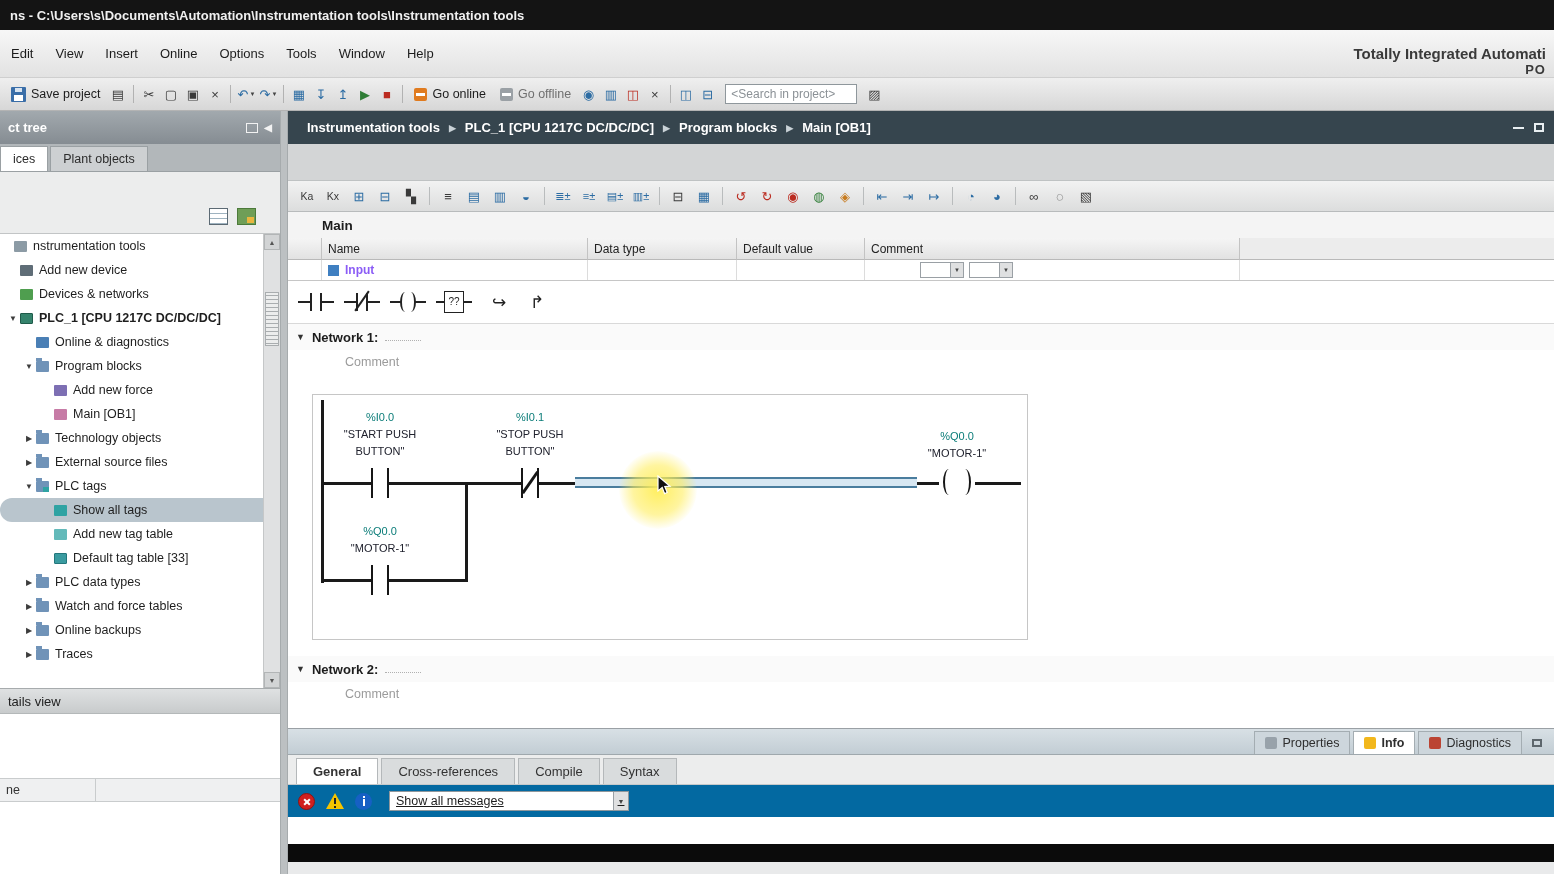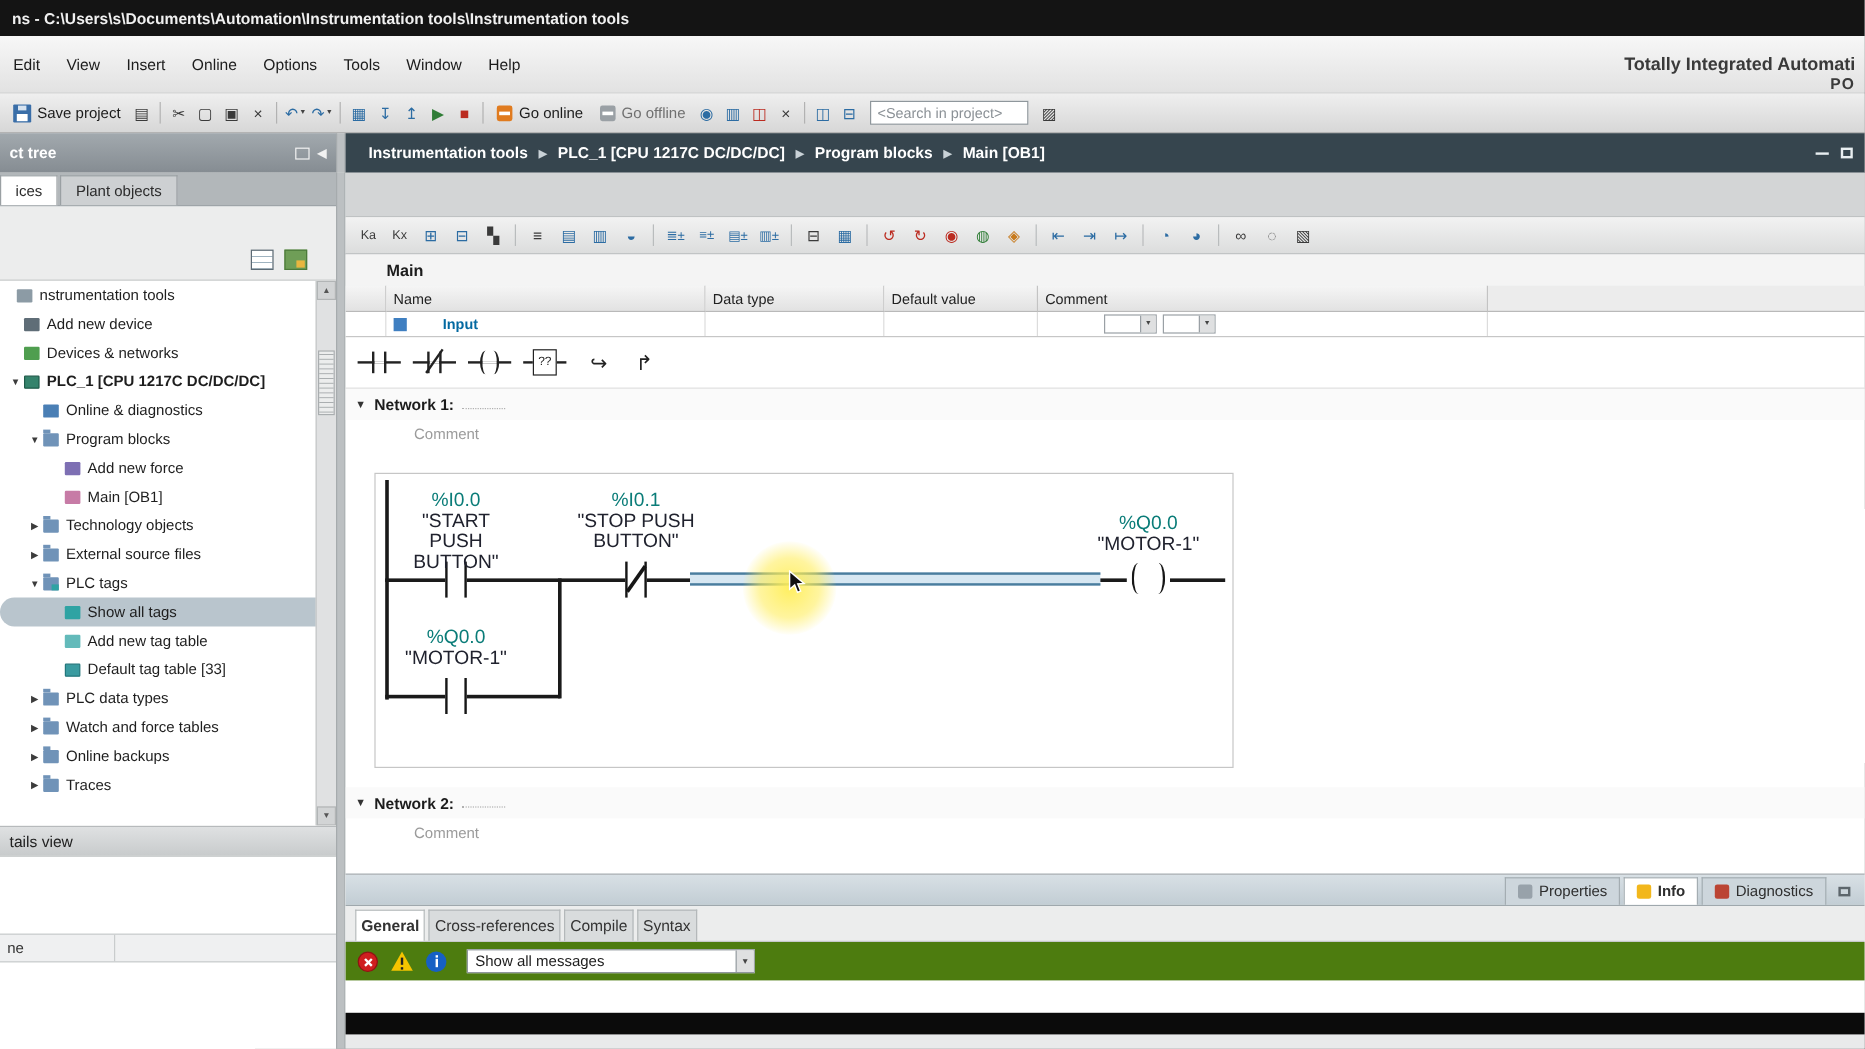--- a/index.html
+++ b/index.html
@@ -111,21 +111,21 @@
                 font-weight:bold; font-size:13.5px; }
   .if-table { height:42px; background:#fbfbfb; overflow:hidden; position:relative; }
   .if-head { display:flex; height:22px; }
   .if-cell { background:linear-gradient(#f5f5f5,#e2e2e2); border-right:1px solid #c3c3c3; border-bottom:1px solid #b9b9b9;
              font-size:12px; display:flex; align-items:center; padding-left:6px; color:#222; }
   .col-gutter{width:34px} .col-name{width:266px} .col-datatype{width:149px} .col-default{width:128px} .col-comment{width:375px}
   .if-fill { flex:1; background:#ececec; border-bottom:1px solid #b9b9b9; }
   .if-row { height:20px; display:flex; align-items:center; font-size:12px; position:relative; background:#fff; }
   .if-row .cell { height:100%; border-right:1px solid #dcdcdc; display:flex; align-items:center; padding-left:6px; }
   .row-ico { width:11px; height:11px; background:#3f7fc1; margin-right:6px; flex:none; }
-  .row-label { font-weight:bold; color:#0369a1;margin-left:24px; }
+  .row-label { font-weight:bold; color:#8b5cf6; }
   .stub { position:absolute; top:2px; width:44px; height:16px; background:#fff; border:1px solid #9aa0a5;
           display:flex; align-items:center; justify-content:flex-end; }
   .stub .sc { width:13px; height:100%; background:#dfe0e1; border-left:1px solid #9aa0a5; font-size:6px;
               display:flex; align-items:center; justify-content:center; color:#444; }
   .stub1{left:632px} .stub2{left:681px}
 
   .fav-bar { height:44px; background:#fff; border-top:1px solid #c6c6c6; border-bottom:1px solid #d9d9d9;
              display:flex; align-items:center; padding-left:8px; }
   .fav { width:40px; height:28px; position:relative; margin-right:6px; }
   .fav .hline { position:absolute; left:2px; right:2px; top:13px; height:2px; background:#222; }
@@ -157,21 +157,21 @@
               border-top:2px solid #4a7d9e; border-bottom:2px solid #4a7d9e; }
   .glow { position:absolute; left:306px; top:56px; width:78px; height:78px; border-radius:50%;
           background:radial-gradient(circle, rgba(255,238,88,.95) 0%, rgba(255,236,80,.55) 45%, rgba(255,236,80,0) 72%); }
   .contact { position:absolute; width:18px; height:30px; background:#fff;
              border-left:2.5px solid #161616; border-right:2.5px solid #161616; }
   .c1 { left:58px; top:73px; } .c2 { left:208px; top:73px; } .c3 { left:58px; top:170px; }
   .contact .slash { position:absolute; left:-6px; top:13px; width:26px; height:2.5px; background:#161616; transform:rotate(-55deg); }
   .coil { position:absolute; left:626px; top:72px; width:36px; height:31px; background:#fff; }
   .coil .arcl { position:absolute; left:4px; top:2px; width:12px; height:26px; border-left:2.5px solid #161616; border-radius:50%; }
   .coil .arcr { position:absolute; right:4px; top:2px; width:12px; height:26px; border-right:2.5px solid #161616; border-radius:50%; }
-  .lbl { position:absolute; width:100px; text-align:center; font-size:16px; line-height:17px; }
+  .lbl { position:absolute; width:100px; text-align:center; font-size:11px; line-height:17px; }
   .lbl .addr { color:#0a7c78; } .lbl .opname { color:#20222e; }
   .lbl-c1 { left:17px; top:14px; } .lbl-c2 { left:167px; top:14px; }
   .lbl-coil { left:594px; top:33px; } .lbl-c3 { left:17px; top:128px; }
   .cursor-svg { position:absolute; left:344px; top:80px; }
 
   .zoom-bar { height:28px; background:#e3e4e5; border-top:1px solid #b6b9ba; display:flex; align-items:center;
               justify-content:flex-end; gap:20px; padding-right:4px; }
   .zoom-dd { width:178px; height:20px; background:#fff; border:1px solid #8f979c; display:flex; align-items:center;
              justify-content:space-between; padding-left:6px; font-size:12px; }
   .zoom-dd .sc { width:15px; height:100%; background:#dfe0e1; border-left:1px solid #9aa0a5; font-size:7px;
@@ -186,24 +186,24 @@
                 align-items:flex-end; padding-right:8px; border-bottom:1px solid #9fa8ad; }
   .ptab { height:23px; display:flex; align-items:center; gap:5px; padding:0 10px; font-size:12.5px;
           background:#cdd6dc; border:1px solid #a4adb2; border-bottom:none; margin-left:3px; color:#2e2e2e; }
   .ptab.active { background:#fff; font-weight:bold; }
   .pt-ic { width:12px; height:12px; border-radius:2px; flex:none; }
   .pt-prop{background:#98a2aa} .pt-info{background:#f2b71c} .pt-diag{background:#bb4433}
   .ptab-mini { width:18px; height:23px; margin-left:6px; display:flex; align-items:center; justify-content:center; }
   .ptab-mini i { width:10px; height:8px; border:2px solid #5d666c; }
   .stab-strip { height:30px; background:#eceded; display:flex; align-items:flex-end; padding-left:8px;
                 border-bottom:1px solid #c6c9ca; }
-  .stab { height:26px; padding:0 4px; display:flex; align-items:center; font-size:13px; background:#d9dcdd;
+  .stab { height:26px; padding:0 16px; display:flex; align-items:center; font-size:13px; background:#d9dcdd;
           border:1px solid #b4b8ba; border-bottom:none; margin-right:3px; color:#333; }
   .stab.active { background:#fff; font-weight:bold; }
-  .msg-bar { height:32px; display:flex; align-items:center; gap:11px; padding-left:10px; background:#4d7c0f; }
+  .msg-bar { height:32px; display:flex; align-items:center; gap:11px; padding-left:10px; background:#0369a1;text-decoration:underline; }
   .mi { width:17px; height:17px; position:relative; flex:none; }
   .mi-error { border-radius:50%; background:#cf1f1f; border:1px solid #8e1414; }
   .mi-error::before,.mi-error::after { content:""; position:absolute; left:3.5px; top:7px; width:8px; height:2px; background:#fff; }
   .mi-error::before{transform:rotate(45deg)} .mi-error::after{transform:rotate(-45deg)}
   .mi-warn { width:0; height:0; border-left:9px solid transparent; border-right:9px solid transparent;
              border-bottom:16px solid #f5c400; background:none; }
   .mi-warn::before { content:""; position:absolute; left:-1px; top:5px; width:2px; height:6px; background:#222; }
   .mi-warn::after { content:""; position:absolute; left:-1px; top:12.5px; width:2px; height:2px; background:#222; }
   .mi-info { border-radius:50%; background:#1660c4; }
   .mi-info::before { content:""; position:absolute; left:7.5px; top:3px; width:2px; height:2px; background:#fff; }

